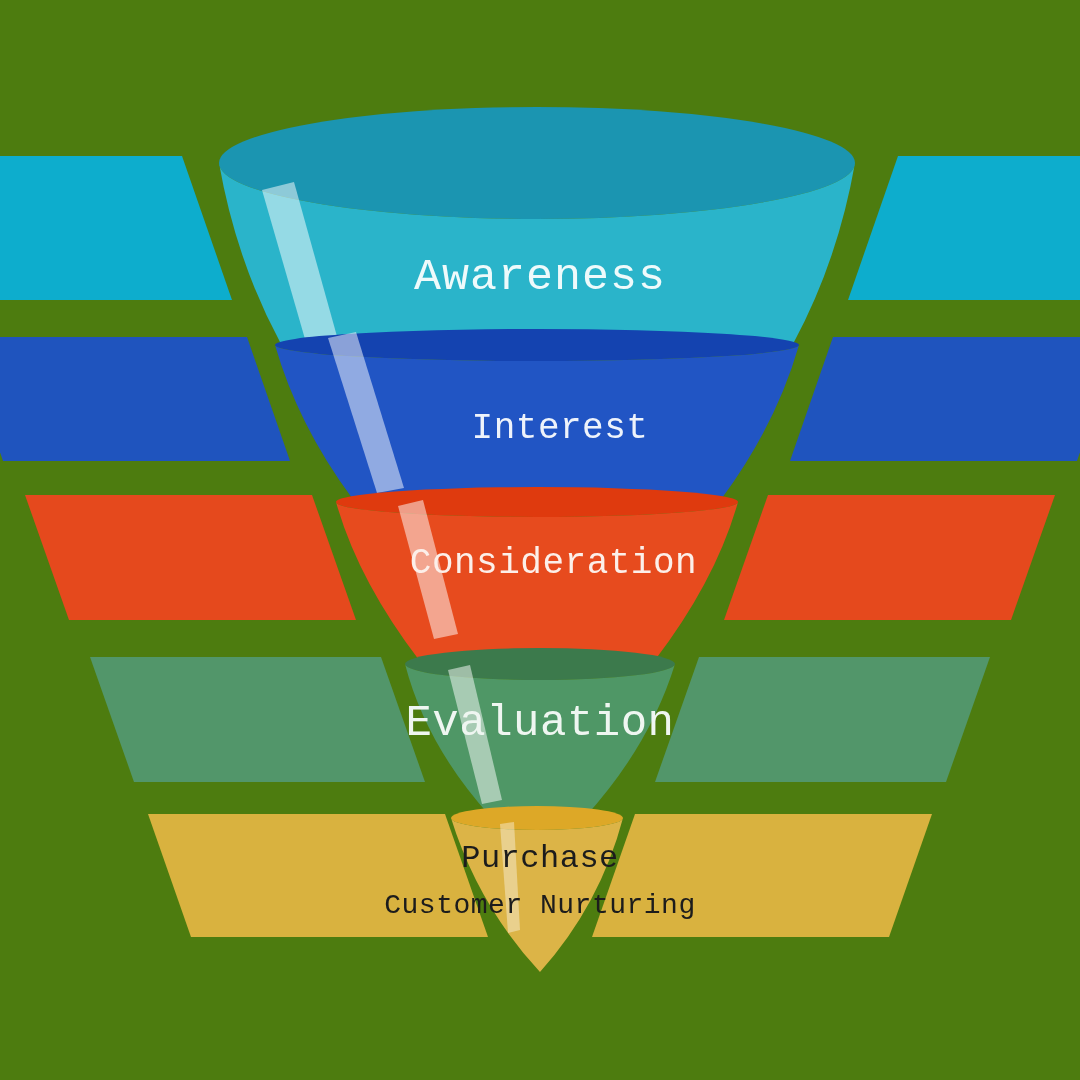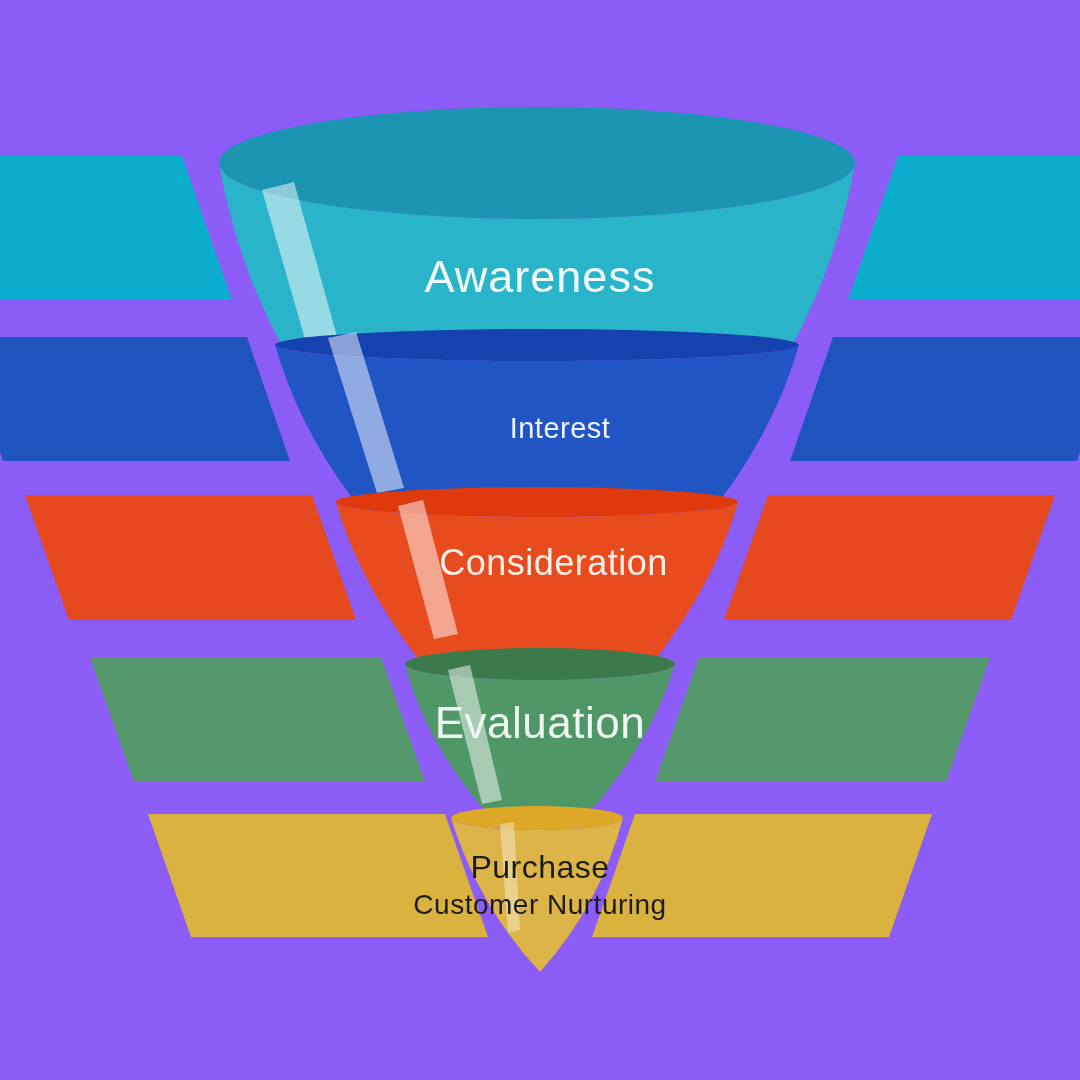--- a/index.html
+++ b/index.html
@@ -1,38 +1,38 @@
 <!DOCTYPE html>
 <html><head>
 <meta charset="utf-8">
 <style>
   html,body{margin:0;padding:0;background:#ffffff;}
   .canvas{
     position:relative;
     width:1080px;height:1080px;
-    background:#8b5cf6;
+    background:#4d7c0f;
     overflow:hidden;
-    font-family:Liberation Sans, sans-serif;
+    font-family:Liberation Mono, monospace;
   }
   .canvas svg{position:absolute;left:0;top:0;}
   .stage-label{
     position:absolute;
     left:0;right:0;
     text-align:center;
     transform:translateY(-50%);
     font-weight:400;
     letter-spacing:0.5px;
     white-space:nowrap;
     pointer-events:none;
   }
   .lbl-awareness{top:277px;font-size:45px;letter-spacing:1px;}
-  .lbl-interest{top:428px;font-size:29px;margin-left:40px;}
+  .lbl-interest{top:428px;font-size:36px;margin-left:40px;}
   .lbl-consideration{top:563px;font-size:36px;padding-left:27px;}
   .lbl-evaluation{top:723px;font-size:44px;}
-  .lbl-purchase{top:858px;font-size:32px;margin-top:9px;}
+  .lbl-purchase{top:858px;font-size:32px;}
   .lbl-nurturing{top:905px;font-size:28px;}
   .ribbon{fill:#ffffff;opacity:0.5;}
   .ribbon-soft{fill:#ffffff;opacity:0.38;}
 </style>
 </head>
 <body>
 
 <div class="canvas">
 
   <svg width="1080" height="1080" viewBox="0 0 1080 1080">

